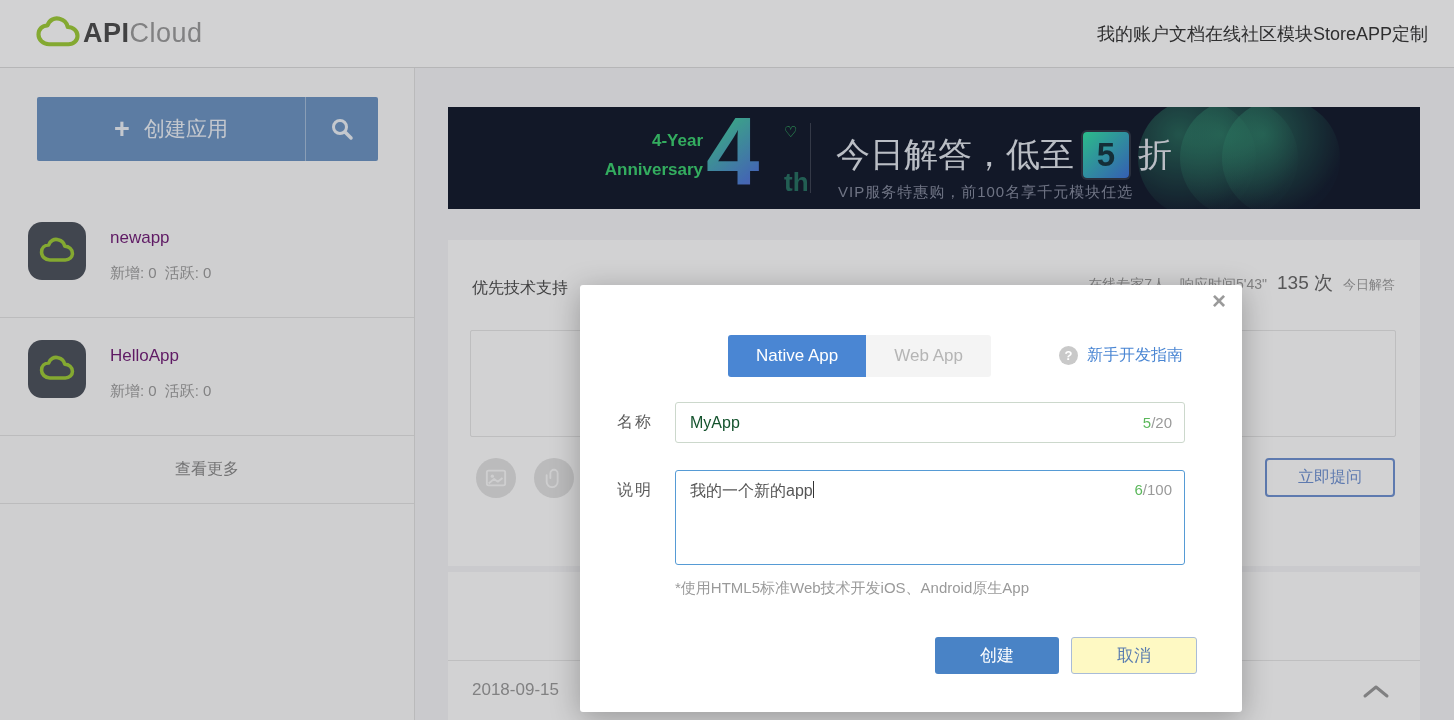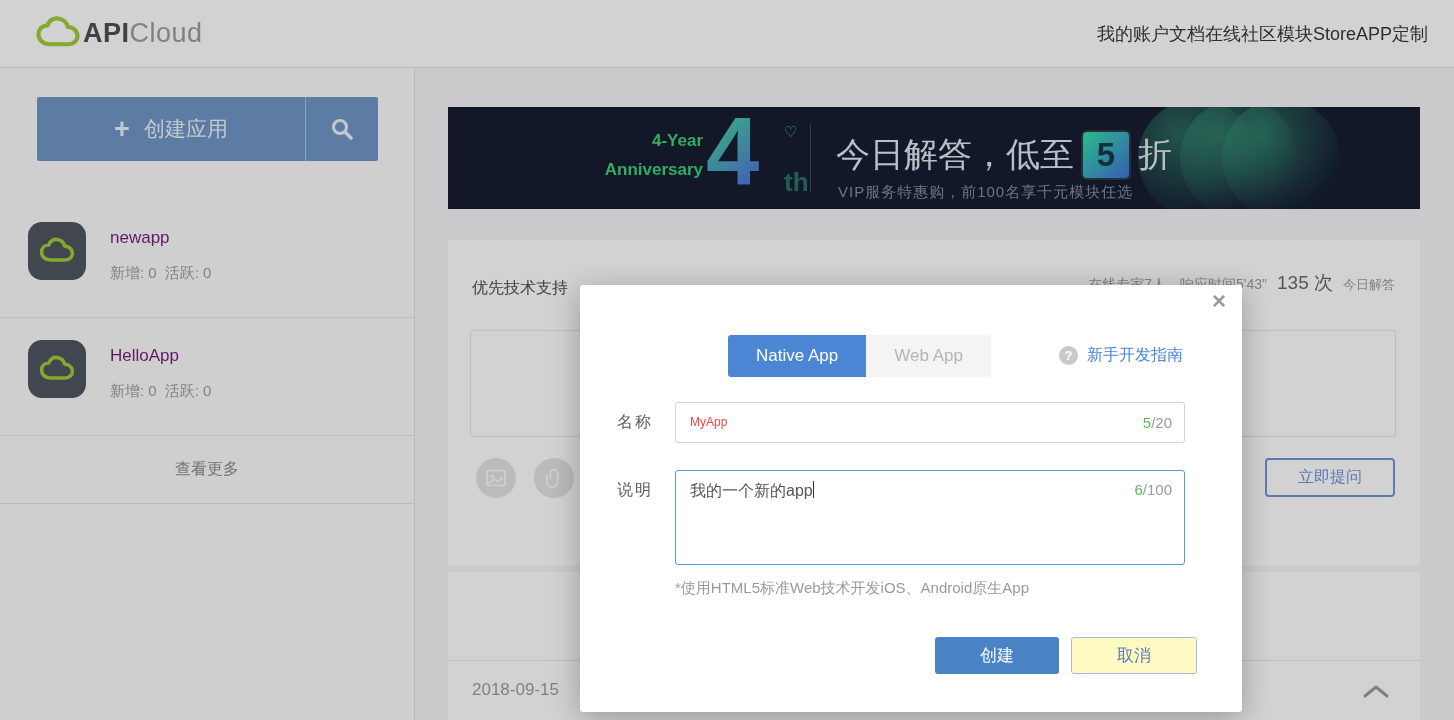--- a/index.html
+++ b/index.html
@@ -67,21 +67,21 @@
   .modal-close { position:absolute; right:16px; top:2px; font-size:24px; color:#9a9a9a; cursor:pointer; font-weight:bold; }
   .tabs { position:absolute; left:100px; top:50px; display:flex;margin-left:48px; }
   .tab { height:42px; line-height:42px; padding:0 28px; font-size:17px; cursor:pointer; }
   .tab.active { background:#4a86d3; color:#fff; border-radius:3px 0 0 3px; }
   .tab.inactive { background:#f4f4f4; color:#b5b5b5; border-radius:0 3px 3px 0; }
   .guide { position:absolute; right:59px; top:60px; display:flex; align-items:center; gap:9px; cursor:pointer; }
   .q-icon { width:19px; height:19px; border-radius:50%; background:#c9c9c9; color:#fff; font-size:13px; font-weight:bold; display:flex; align-items:center; justify-content:center; }
   .guide-link { font-size:16px; color:#4a86d3; }
   .field-label { position:absolute; left:37px; font-size:16px; color:#5a5a5a; letter-spacing:2px; }
   .name-field { position:absolute; left:95px; top:117px; width:510px; height:41px; border:1px solid #ccd8cc; border-radius:3px; cursor:text; }
-  .name-value { position:absolute; left:14px; top:0; line-height:39px; font-size:12px; color:#ef4444; }
+  .name-value { position:absolute; left:14px; top:0; line-height:39px; font-size:16px; color:#14532d; }
   .field-counter { position:absolute; right:12px; font-size:15px; }
   .counter-current { color:#5cb85c; }
   .counter-max { color:#9a9a9a; }
   .name-field .field-counter { top:0; line-height:39px; }
   .desc-field { position:absolute; left:95px; top:185px; width:510px; height:95px; border:1px solid #569bd5; border-radius:3px; cursor:text;padding-left:6px; }
   .desc-value { position:absolute; left:14px; top:10px; font-size:16px; color:#555; }
   .text-cursor { display:inline-block; width:1px; height:17px; background:#333; vertical-align:-2px; }
   .desc-field .field-counter { top:10px; }
   .modal-note { position:absolute; left:95px; top:294px; font-size:15px; color:#9a9a9a; }
   .btn-create { position:absolute; left:355px; top:352px; width:124px; height:37px; background:#4983c6; border:none; border-radius:3px; color:#fff; font-size:17px; cursor:pointer; font-family:inherit; }

